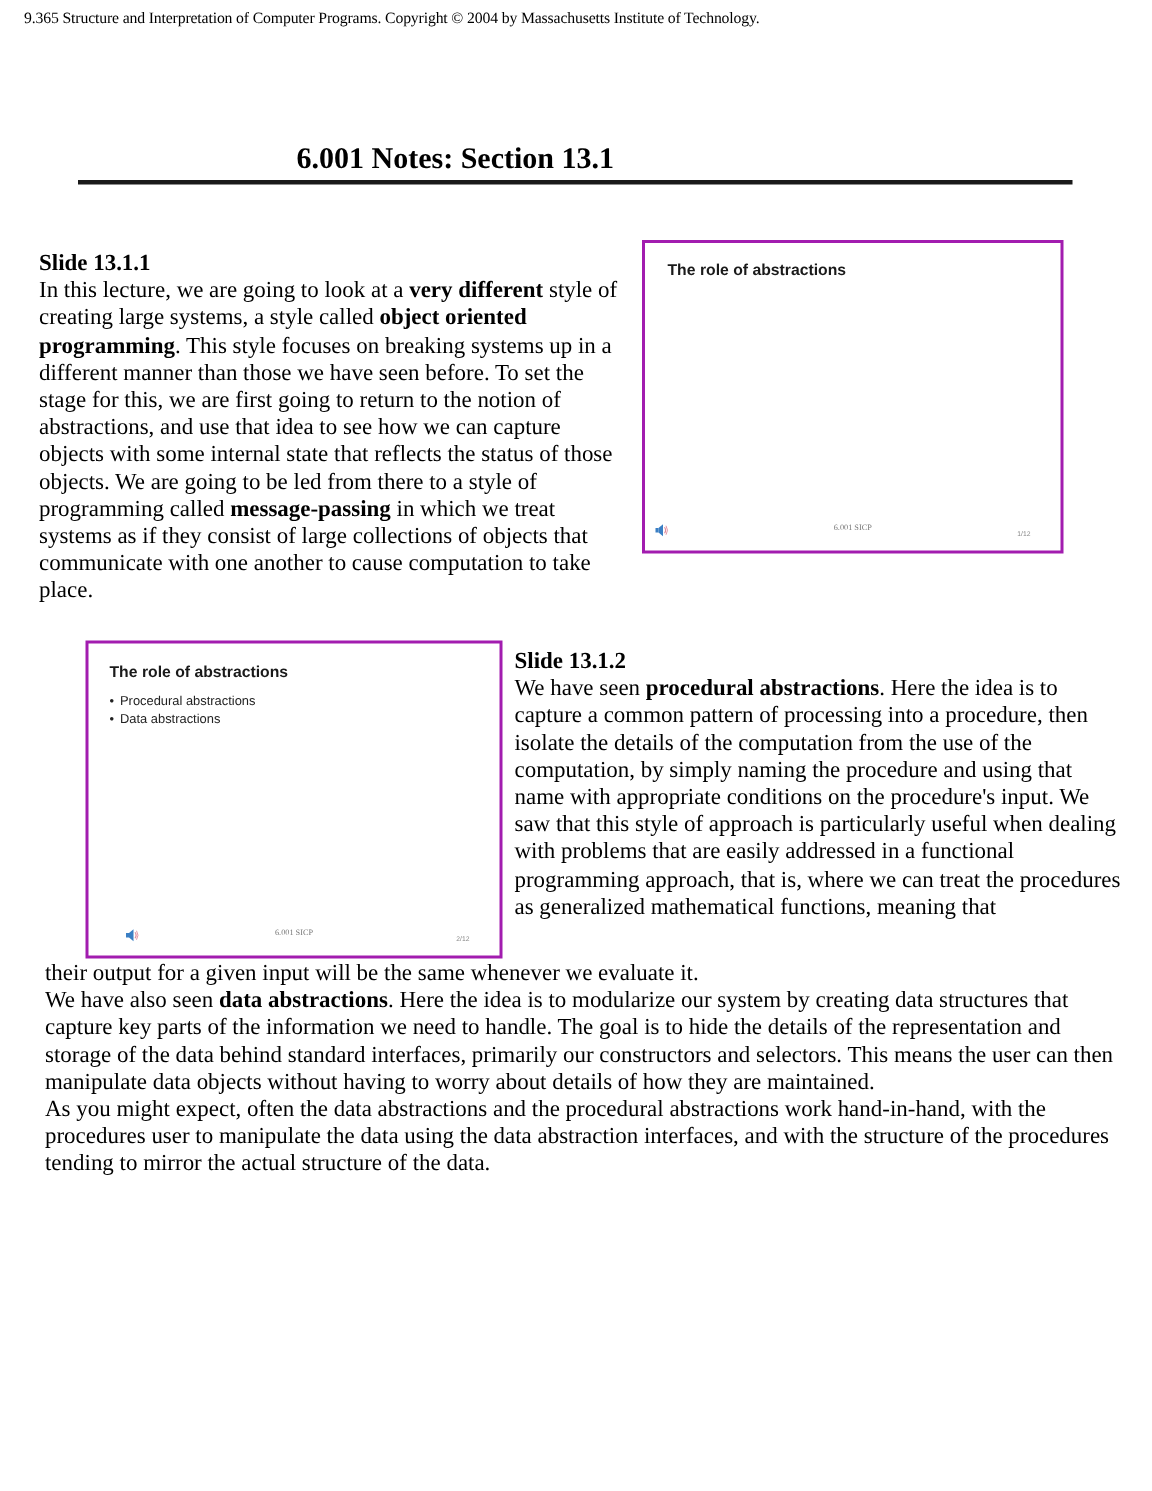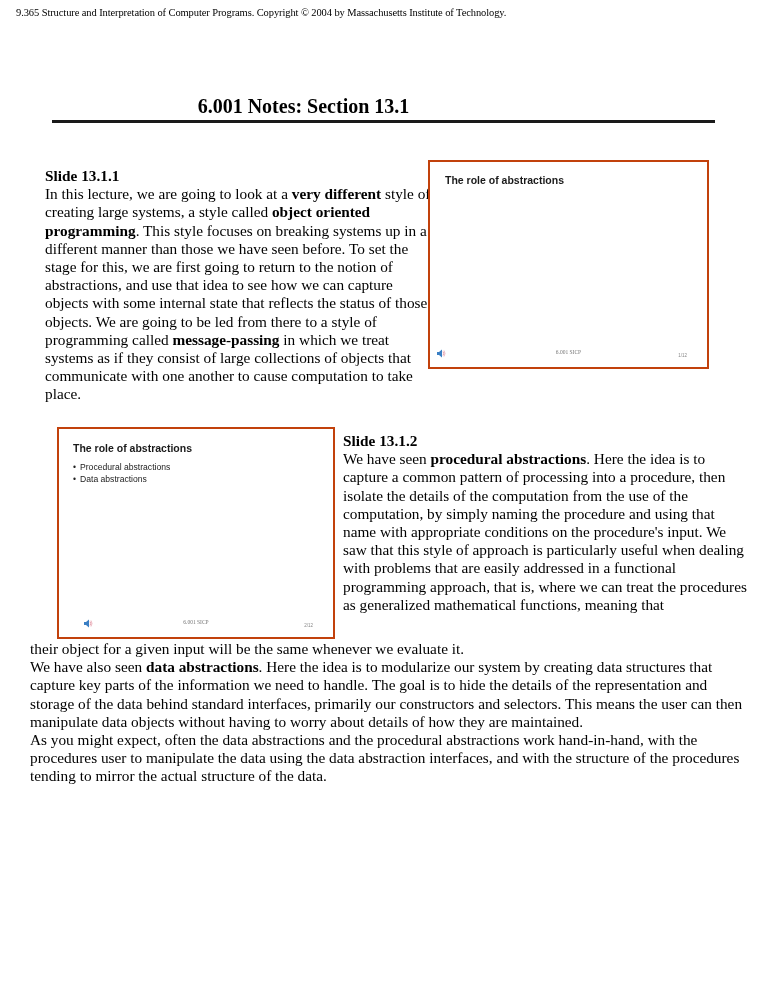--- a/index.html
+++ b/index.html
@@ -42,28 +42,28 @@
     }
     .prose {
       font-size: 15.3px;
       line-height: 18.2px;
     }
     .prose b { font-weight: bold; }
     .slide-heading { font-weight: bold; display: block; }
 
     .section1-text {
       position: absolute;
-      left: 45px;
+      left: 26px;
       top: 167px;
       width: 392px;
     }
 
     .slide-frame {
       position: absolute;
-      border: 2px solid #c2410c;
+      border: 2px solid #a21caf;
       background: #ffffff;
       box-sizing: border-box;
       font-family: "Liberation Sans", "DejaVu Sans", sans-serif;
     }
     .slide1 {
       left: 428px;
       top: 160px;
       width: 281px;
       height: 209px;
     }
@@ -180,21 +180,21 @@
 
 <div class="section2-text prose">
   <div class="float-spacer"></div>
   <p>
     <span class="slide-heading">Slide 13.1.2</span>
   </p>
   <p>
     <span>We have seen </span><b>procedural abstractions</b><span>. Here the idea is to capture a common pattern of processing into a procedure, then isolate the details of the computation from the use of the computation, by simply naming the procedure and using that name with appropriate conditions on the procedure's input. We saw that this style of approach is particularly useful when dealing with problems that are easily addressed in a functional programming approach, that is, where we can treat the procedures as generalized mathematical functions, meaning that</span>
   </p>
   <p style="clear:left">
-    <span>their object for a given input will be the same whenever we evaluate it.</span>
+    <span>their output for a given input will be the same whenever we evaluate it.</span>
   </p>
   <p>
     <span>We have also seen </span><b>data abstractions</b><span>. Here the idea is to modularize our system by creating data structures that capture key parts of the information we need to handle. The goal is to hide the details of the representation and storage of the data behind standard interfaces, primarily our constructors and selectors. This means the user can then manipulate data objects without having to worry about details of how they are maintained.</span>
   </p>
   <p>
     <span>As you might expect, often the data abstractions and the procedural abstractions work hand-in-hand, with the procedures user to manipulate the data using the data abstraction interfaces, and with the structure of the procedures tending to mirror the actual structure of the data.</span>
   </p>
 </div>
 
 </body></html>

